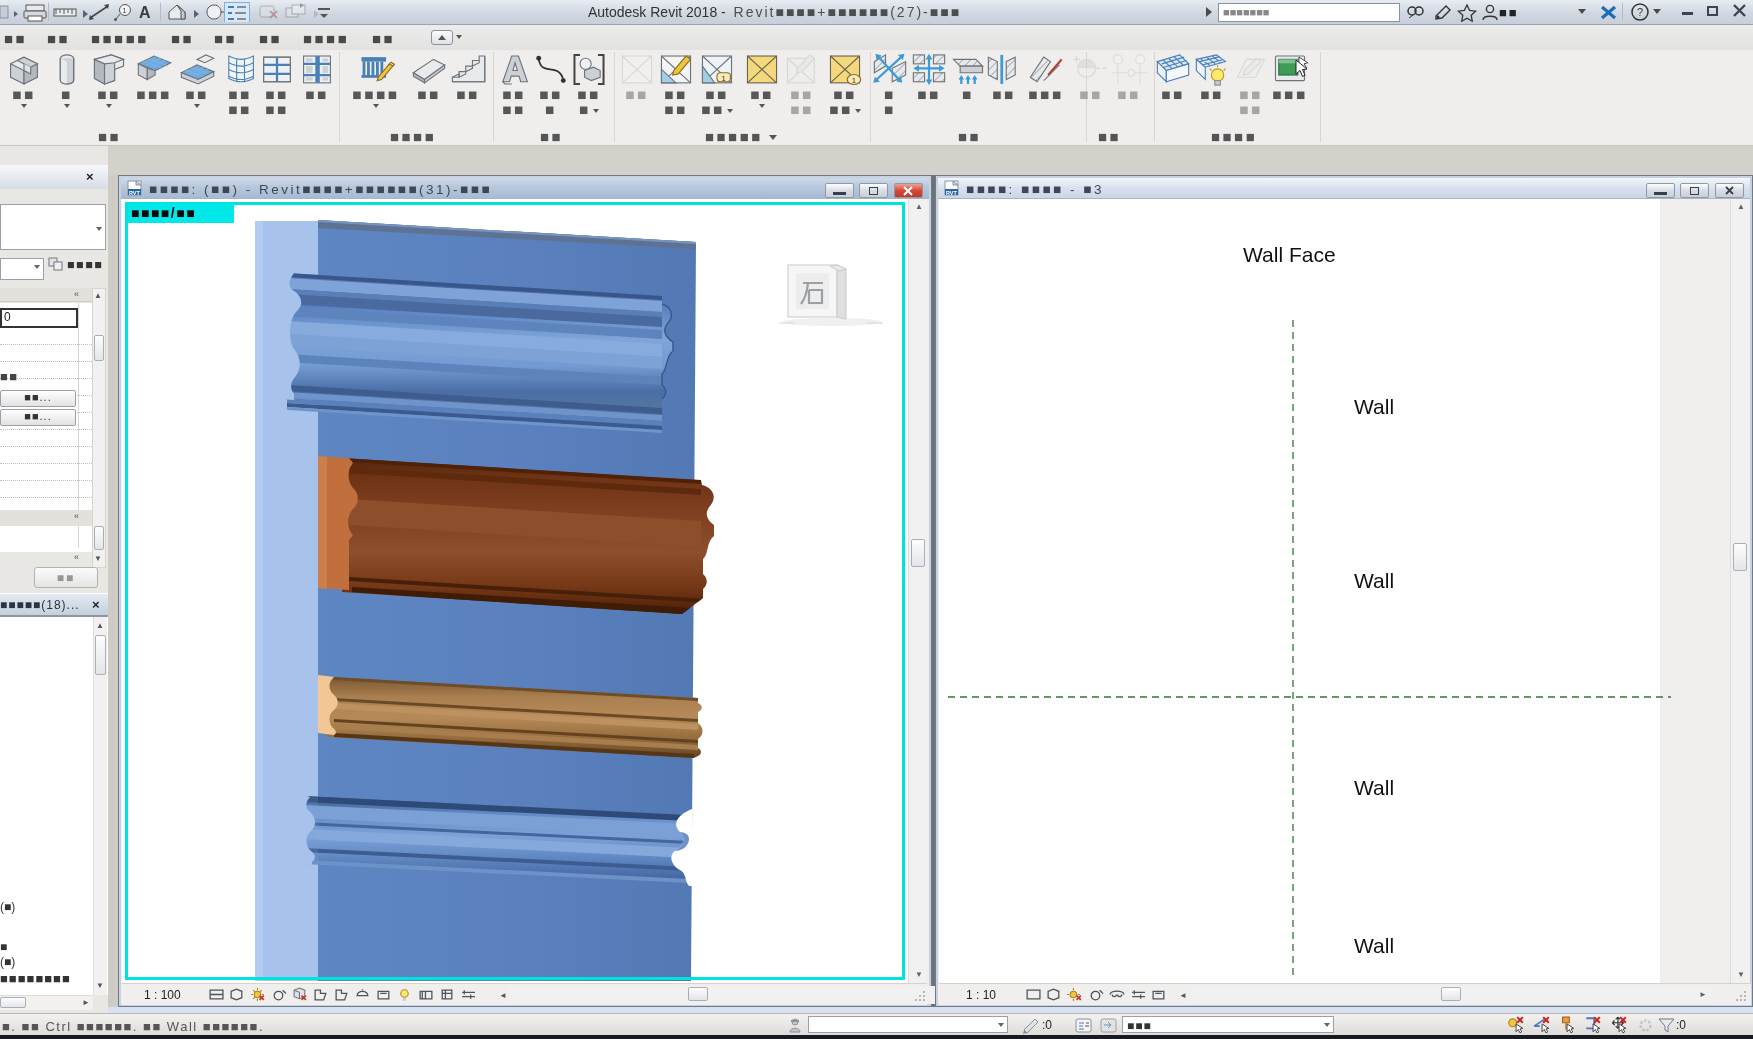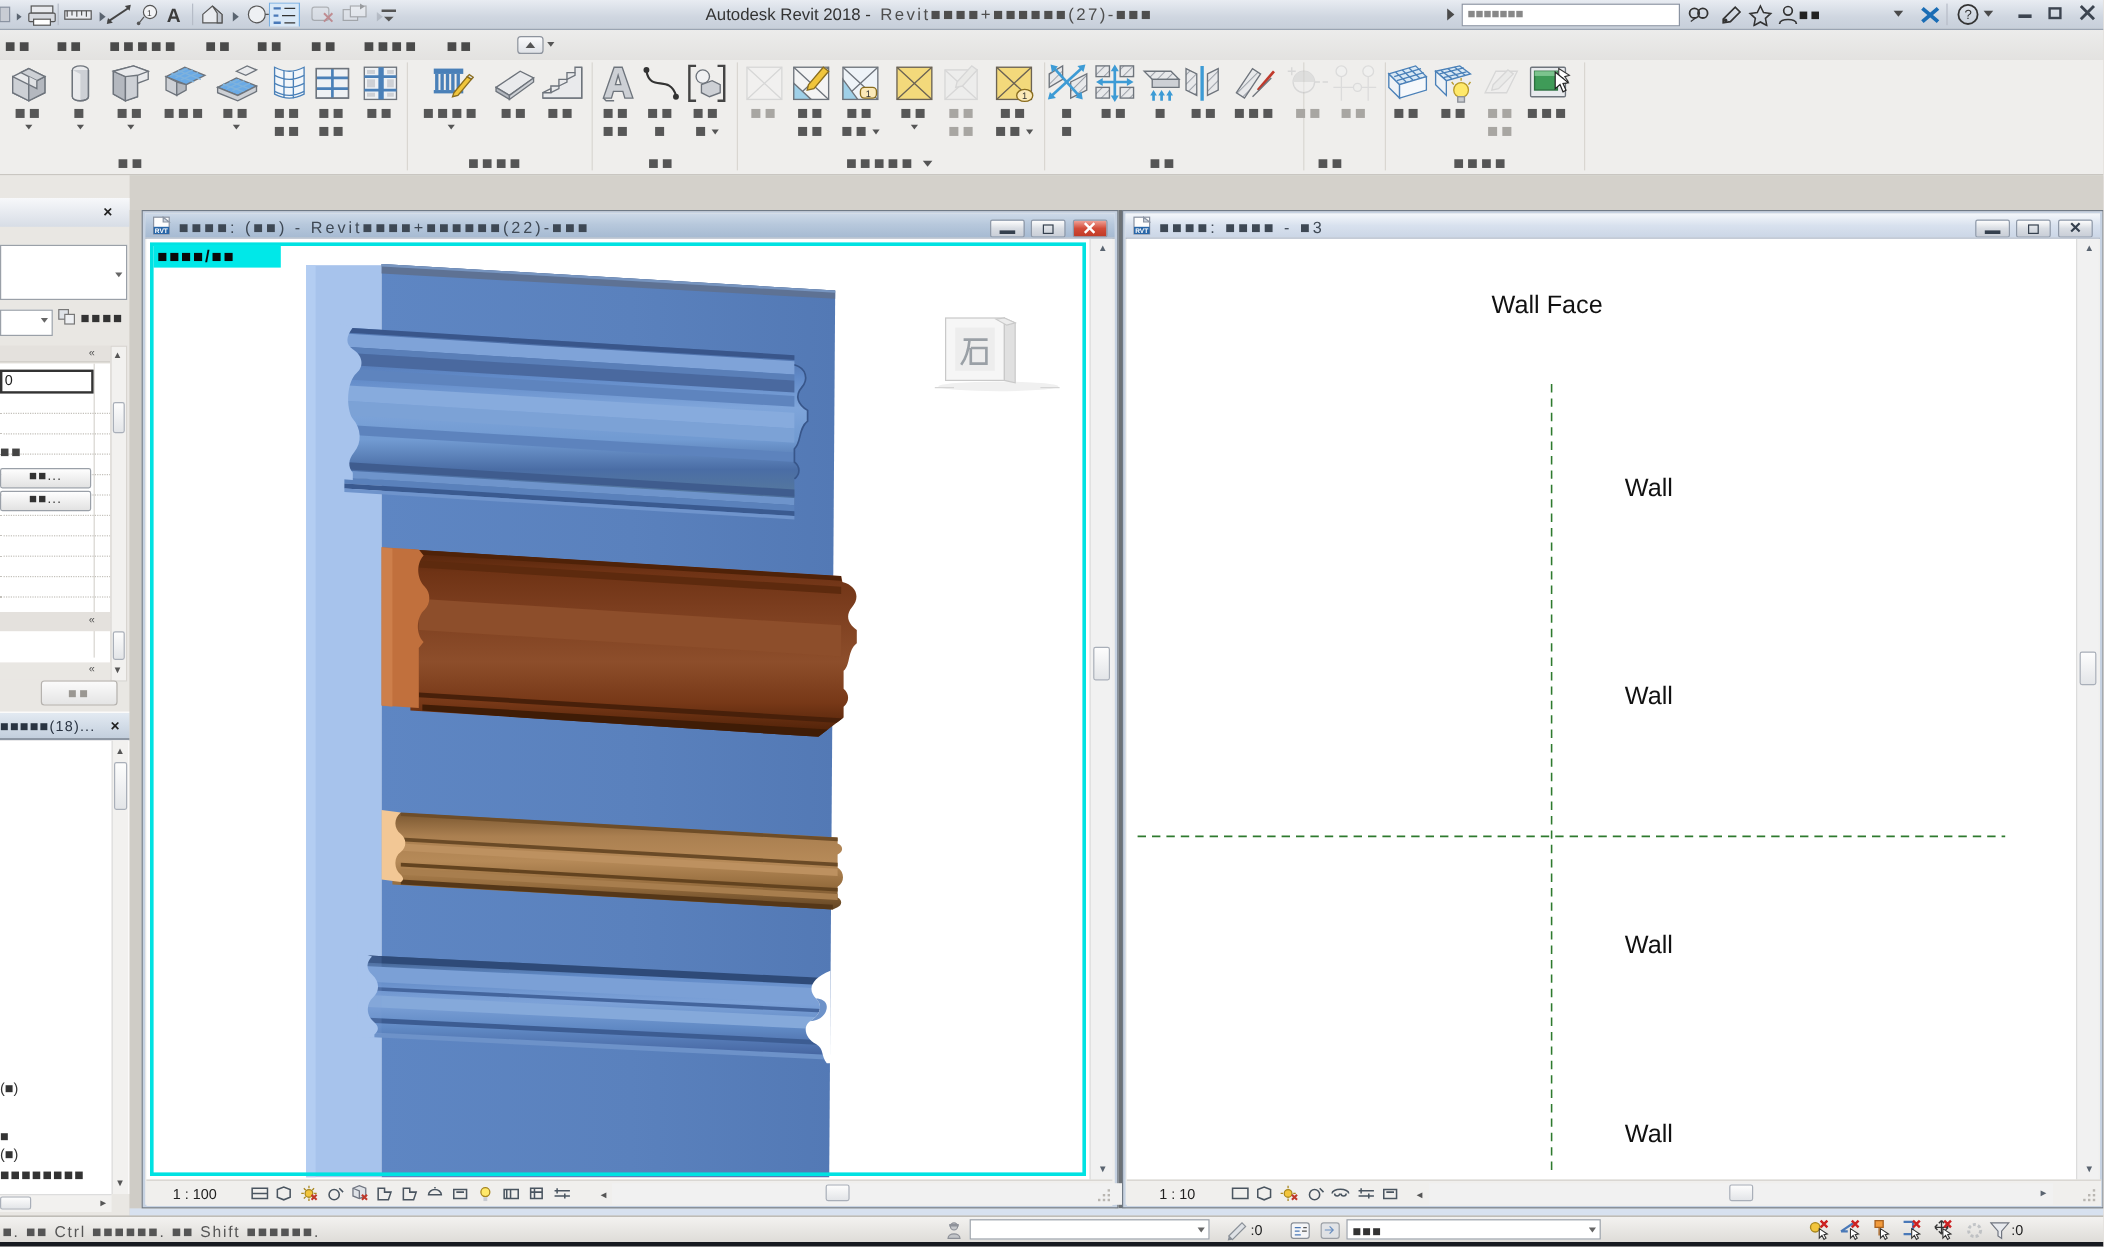--- a/index.html
+++ b/index.html
@@ -617,21 +617,21 @@
 <div class="abs" style="left:108px;top:1007px;width:1645px;height:6px;background:#d7e1ef"></div>
 
 <div class="win" style="left:118px;top:175px;width:814px;height:832px">
   <div class="wtitle" style="background:linear-gradient(#cdd9e8,#b7c8dc 45%,#a6bad2)">
     <svg class="abs" style="left:6px;top:2px" width="18" height="17">
           <rect x="1" y="1" width="13" height="14" fill="#fdfdfd" stroke="#8a93a2"></rect>
           <path d="M9 1 L14 5 L9 5 Z" fill="#cfd6e0" stroke="#8a93a2"></path>
           <rect x="1" y="9" width="13" height="6" fill="#2866a8"></rect>
           <text x="2" y="14.5" font-size="5.5" fill="#fff" font-weight="bold">RVT</text>
         </svg>
-    <div class="tt">■■■■: (■■) - Revit■■■■+■■■■■■(22)-■■■</div>
+    <div class="tt">■■■■: (■■) - Revit■■■■+■■■■■■(31)-■■■</div>
     <div class="wbtn" style="left:704px">
           <div style="margin:8px auto 0;width:13px;height:3px;background:#35404e"></div>
         </div>
     <div class="wbtn" style="left:738px">
           <div style="margin:3px auto 0;width:9px;height:8px;border:1.5px solid #35404e"></div>
         </div>
     <div class="wbtn red" style="left:773px"><svg width="27" height="13">
             <path d="M9 2 L17 10 M17 2 L9 10" stroke="#fff" stroke-width="2"></path>
           </svg></div>
   </div>
@@ -842,21 +842,21 @@
     <div class="wbtn" style="left:708px">
           <div style="margin:8px auto 0;width:13px;height:3px;background:#35404e"></div>
         </div>
     <div class="wbtn" style="left:742px">
           <div style="margin:3px auto 0;width:9px;height:8px;border:1.5px solid #35404e"></div>
         </div>
     <div class="wbtn" style="left:777px"><svg width="27" height="13">
             <path d="M10 2 L17 9 M17 2 L10 9" stroke="#35404e" stroke-width="1.8"></path>
           </svg></div>
   </div>
-  <div class="abs" style="left:3px;top:23px;width:791px;height:784px;background:#fff">
+  <div class="abs" style="left:3px;top:23px;width:721px;height:784px;background:#fff">
     <div class="abs" style="left:304px;top:44px;font-size:21px;color:#111">Wall Face</div>
     <svg class="abs" style="left:0;top:0" width="791" height="784">
       <line x1="354" y1="121" x2="354" y2="780" stroke="#2e7a2e" stroke-dasharray="7 5" stroke-width="1.3"></line>
       <line x1="9" y1="498" x2="732" y2="498" stroke="#2e7a2e" stroke-dasharray="7 5" stroke-width="1.3"></line>
     </svg>
     <div class="abs" style="left:415px;top:196px;font-size:21px;color:#111">Wall</div>
     <div class="abs" style="left:415px;top:370px;font-size:21px;color:#111">Wall</div>
     <div class="abs" style="left:415px;top:577px;font-size:21px;color:#111">Wall</div>
     <div class="abs" style="left:415px;top:735px;font-size:21px;color:#111">Wall</div>
   </div>
@@ -902,21 +902,21 @@
             <rect x="10" y="6" width="2" height="2"></rect>
             <rect x="2" y="10" width="2" height="2"></rect>
             <rect x="6" y="6" width="2" height="2"></rect>
             <rect x="10" y="2" width="2" height="2"></rect>
           </g>
         </svg>
 </div>
 </div>
 
 <div id="statusbar">
-  <div class="abs" style="left:2px;top:5px;font-size:13px;letter-spacing:1.5px;color:#555">■. ■■ Ctrl ■■■■■■. ■■ Shift ■■■■■■.</div>
+  <div class="abs" style="left:2px;top:5px;font-size:13px;letter-spacing:1.5px;color:#555">■. ■■ Ctrl ■■■■■■. ■■ Wall ■■■■■■.</div>
   <svg class="abs" style="left:786px;top:3px" width="18" height="17" opacity="0.75">
         <circle cx="9" cy="5" r="3" fill="#b9bcc2" stroke="#707580"></circle>
         <path d="M4 15 c0 -5 10 -5 10 0 z" fill="#b9bcc2" stroke="#707580"></path>
         <path d="M5 4 h8" stroke="#707580" stroke-width="2"></path>
       </svg>
   <div class="combo" style="left:808px;top:2px;width:200px">
         <div class="cmbarr"></div>
       </div>
   <svg class="abs" style="left:1022px;top:3px" width="18" height="17">
         <path d="M2 13 L13 2 L16 5 L5 16 Z" fill="#dfe2e6" stroke="#8a9098"></path>

